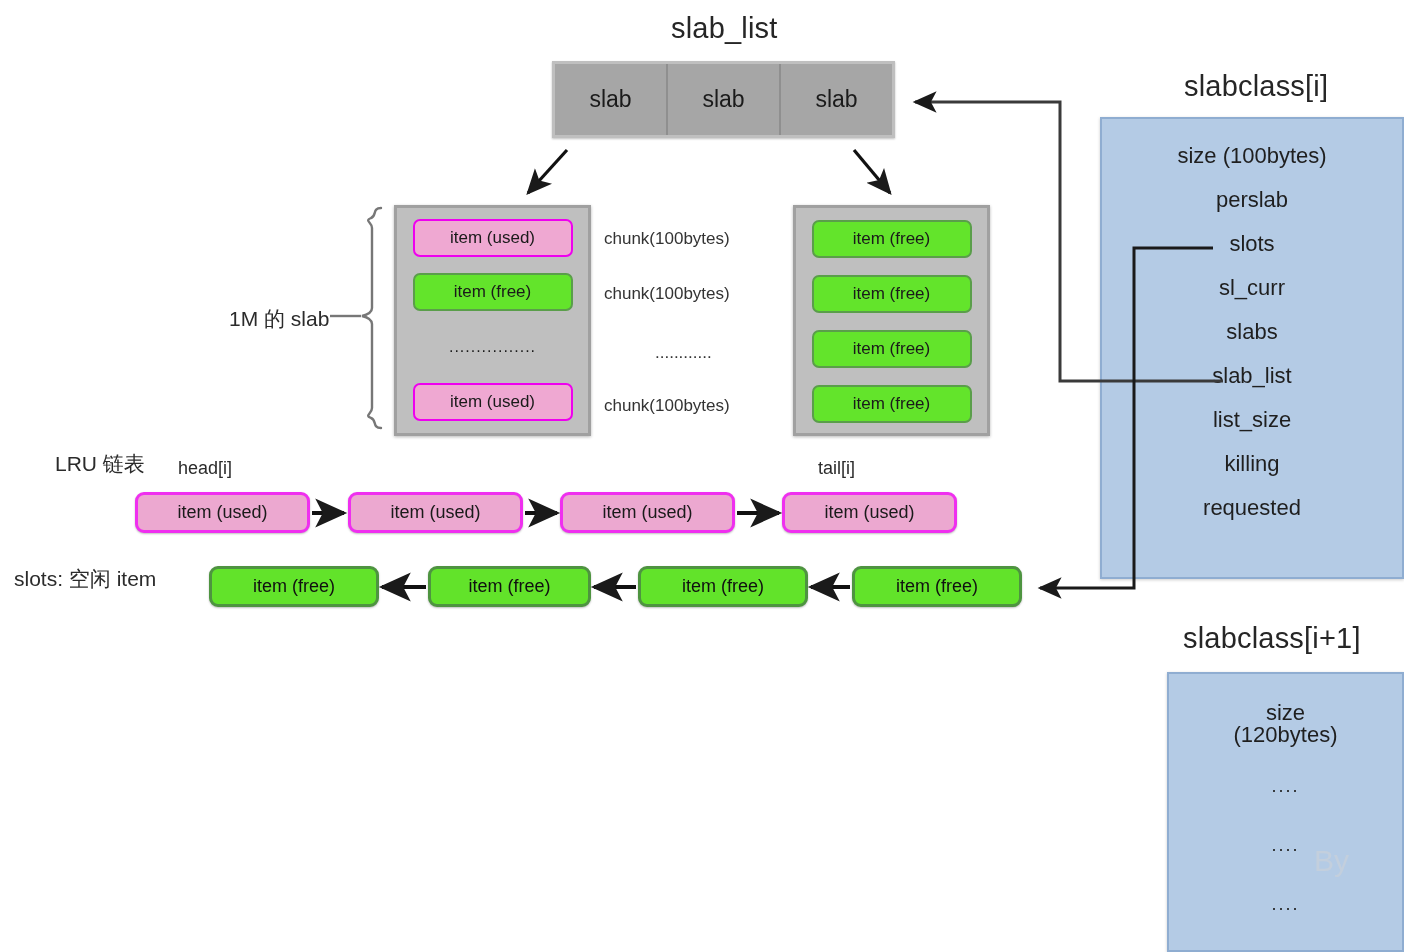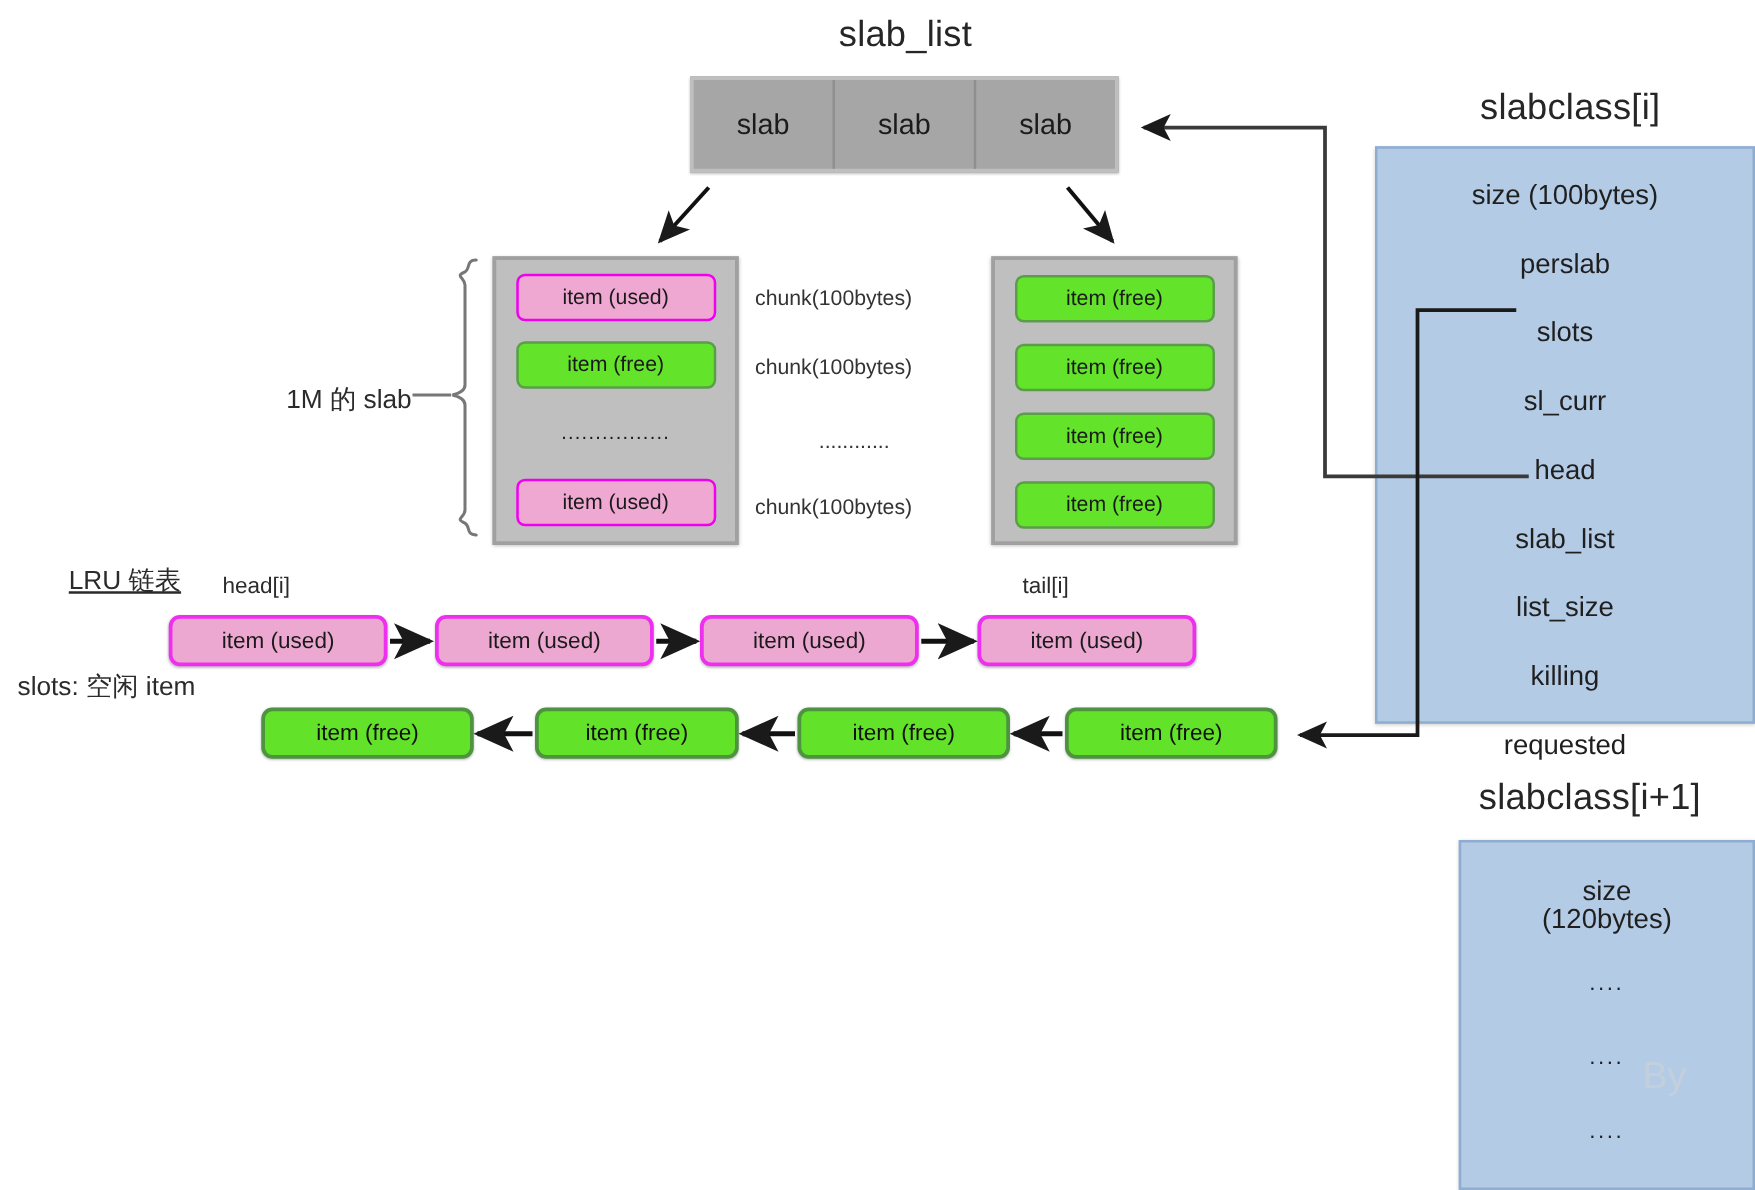--- a/index.html
+++ b/index.html
@@ -206,44 +206,44 @@
       <div class="item free" style="width:160px;height:38px;">item (free)</div>
     </div>
     <div class="chunkrow" style="height:51px;">
       <div class="item free" style="width:160px;height:38px;">item (free)</div>
     </div>
     <div class="chunkrow" style="height:51px;">
       <div class="item free" style="width:160px;height:38px;">item (free)</div>
     </div>
   </div>
 
-  <div class="abs lbl-cn" style="left:55px;top:450px;text-decoration:underline;">LRU 链表</div>
+  <div class="abs lbl-cn" style="left:55px;top:450px;">LRU 链表</div>
   <div class="abs lbl" style="left:178px;top:458px;">head[i]</div>
   <div class="abs lbl" style="left:818px;top:458px;">tail[i]</div>
 
   <div class="abs chain-item used" style="left:135px;top:492px;width:175px;height:41px;">item (used)</div>
   <div class="abs chain-item used" style="left:348px;top:492px;width:175px;height:41px;">item (used)</div>
   <div class="abs chain-item used" style="left:560px;top:492px;width:175px;height:41px;">item (used)</div>
   <div class="abs chain-item used" style="left:782px;top:492px;width:175px;height:41px;">item (used)</div>
 
-  <div class="abs lbl-cn" style="left:14px;top:535px;">slots: 空闲 item</div>
+  <div class="abs lbl-cn" style="left:14px;top:565px;">slots: 空闲 item</div>
 
   <div class="abs chain-item free" style="left:209px;top:566px;width:170px;height:41px;">item (free)</div>
   <div class="abs chain-item free" style="left:428px;top:566px;width:163px;height:41px;">item (free)</div>
   <div class="abs chain-item free" style="left:638px;top:566px;width:170px;height:41px;">item (free)</div>
   <div class="abs chain-item free" style="left:852px;top:566px;width:170px;height:41px;">item (free)</div>
 
   <div class="abs title" style="left:1184px;top:70px;">slabclass[i]</div>
 
-  <div class="abs classbox" style="left:1100px;top:117px;width:304px;height:462px;padding-top:26px;gap:11px;">
+  <div class="abs classbox" style="left:1100px;top:117px;width:304px;height:462px;padding-top:26px;">
     <div class="field" style="margin-bottom:22px;">size (100bytes)</div>
     <div class="field" style="margin-bottom:22px;">perslab</div>
     <div class="field" style="margin-bottom:22px;">slots</div>
     <div class="field" style="margin-bottom:22px;">sl_curr</div>
-    <div class="field" style="margin-bottom:22px;">head</div>
+    <div class="field" style="margin-bottom:22px;">slabs</div>
     <div class="field" style="margin-bottom:22px;">slab_list</div>
     <div class="field" style="margin-bottom:22px;">list_size</div>
     <div class="field" style="margin-bottom:22px;">killing</div>
     <div class="field">requested</div>
   </div>
 
   <div class="abs title" style="left:1183px;top:622px;">slabclass[i+1]</div>
 
   <div class="abs classbox" style="left:1167px;top:672px;width:237px;height:280px;padding-top:28px;">
     <div class="field" style="margin-bottom:0;">size</div>

